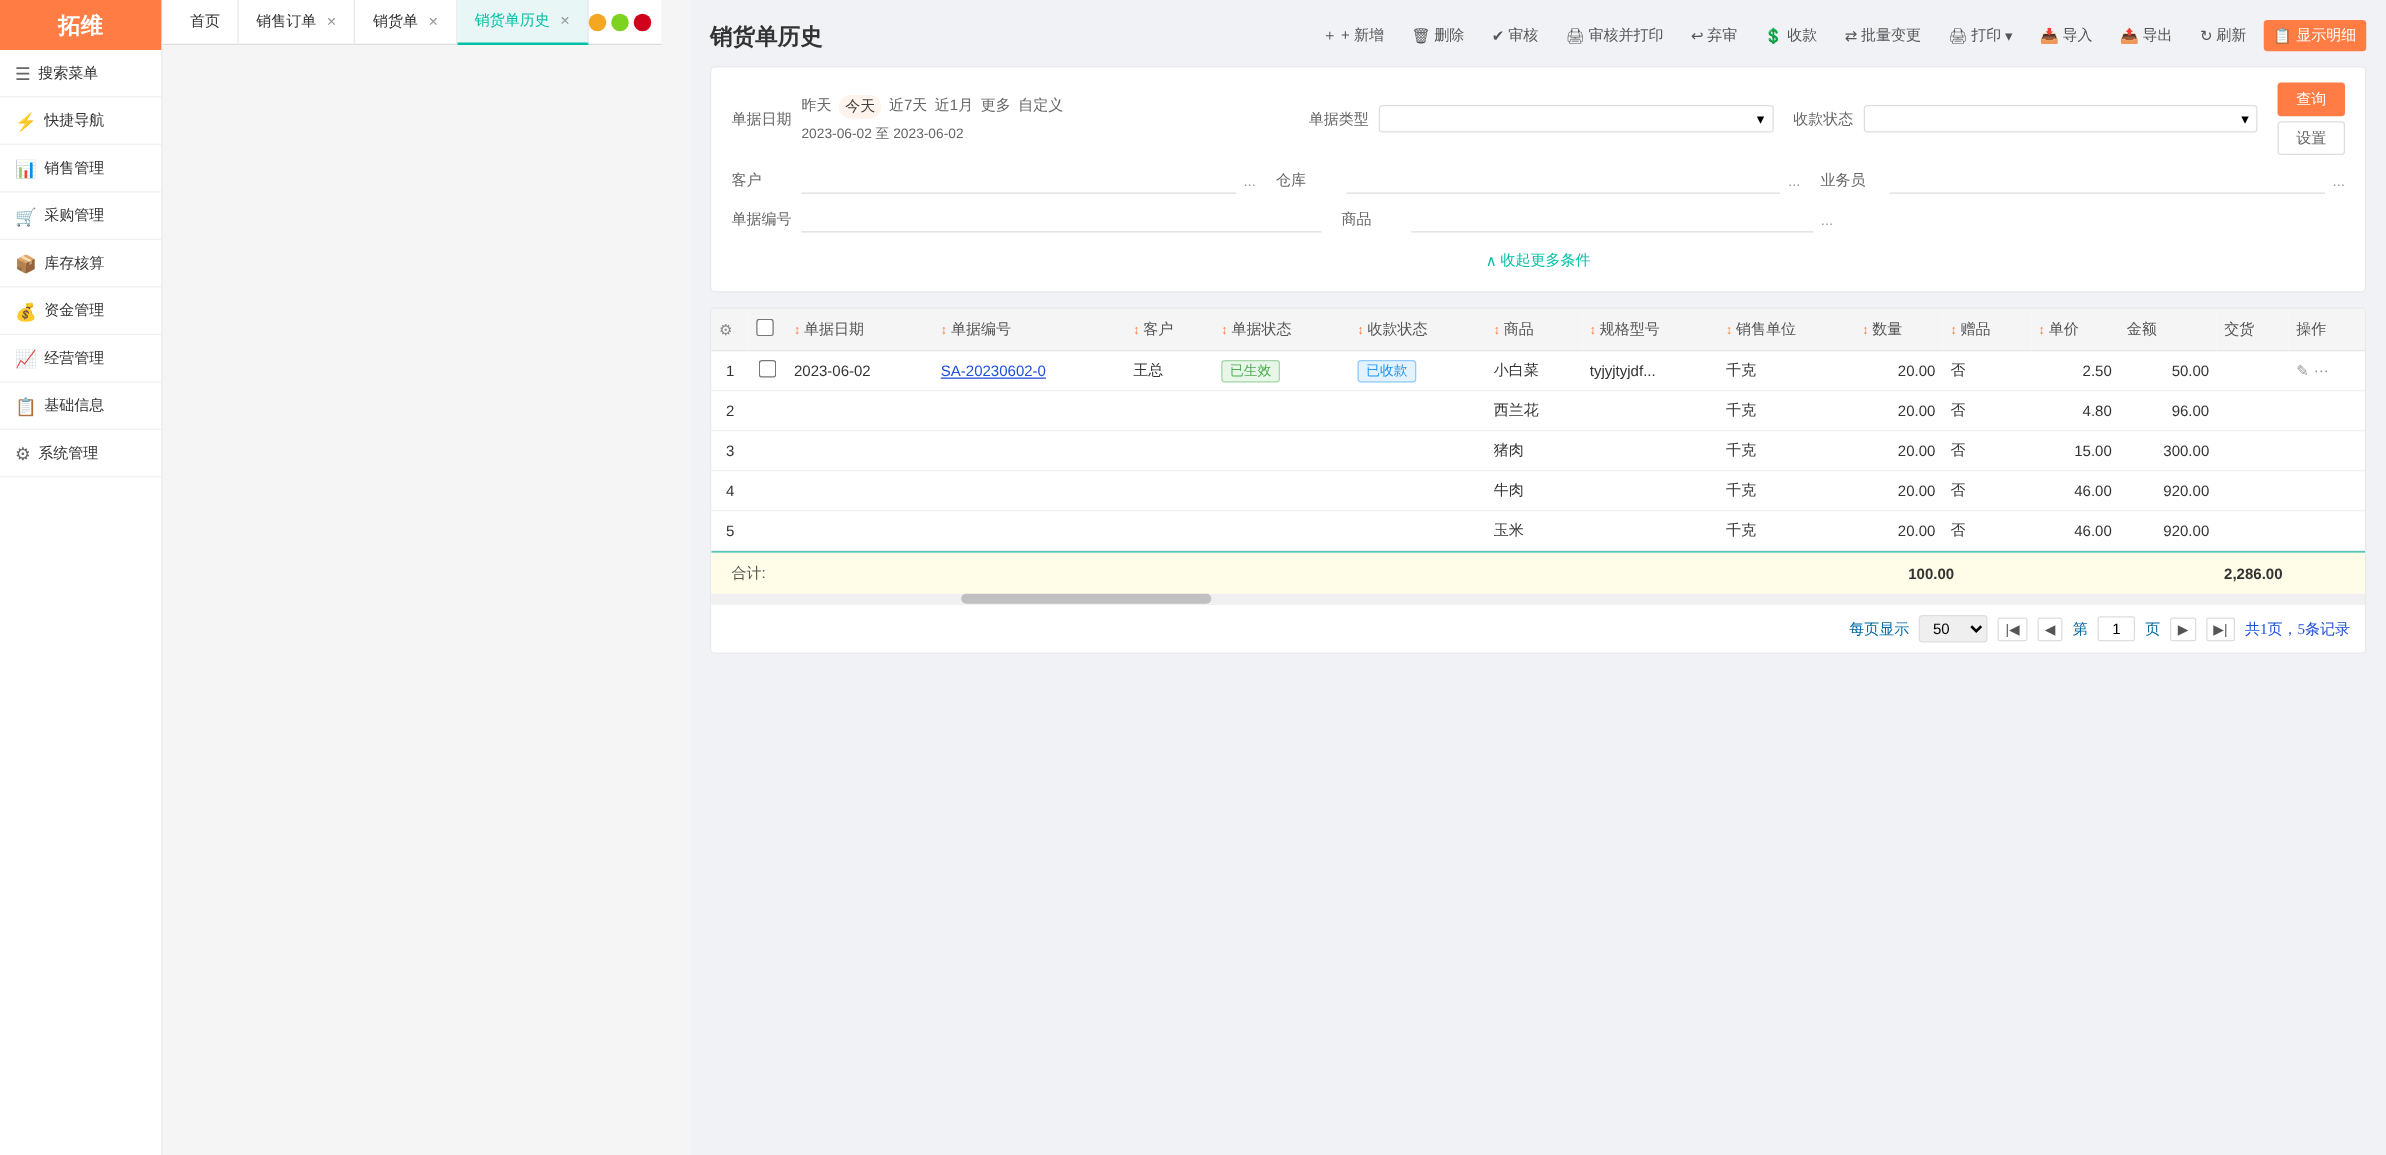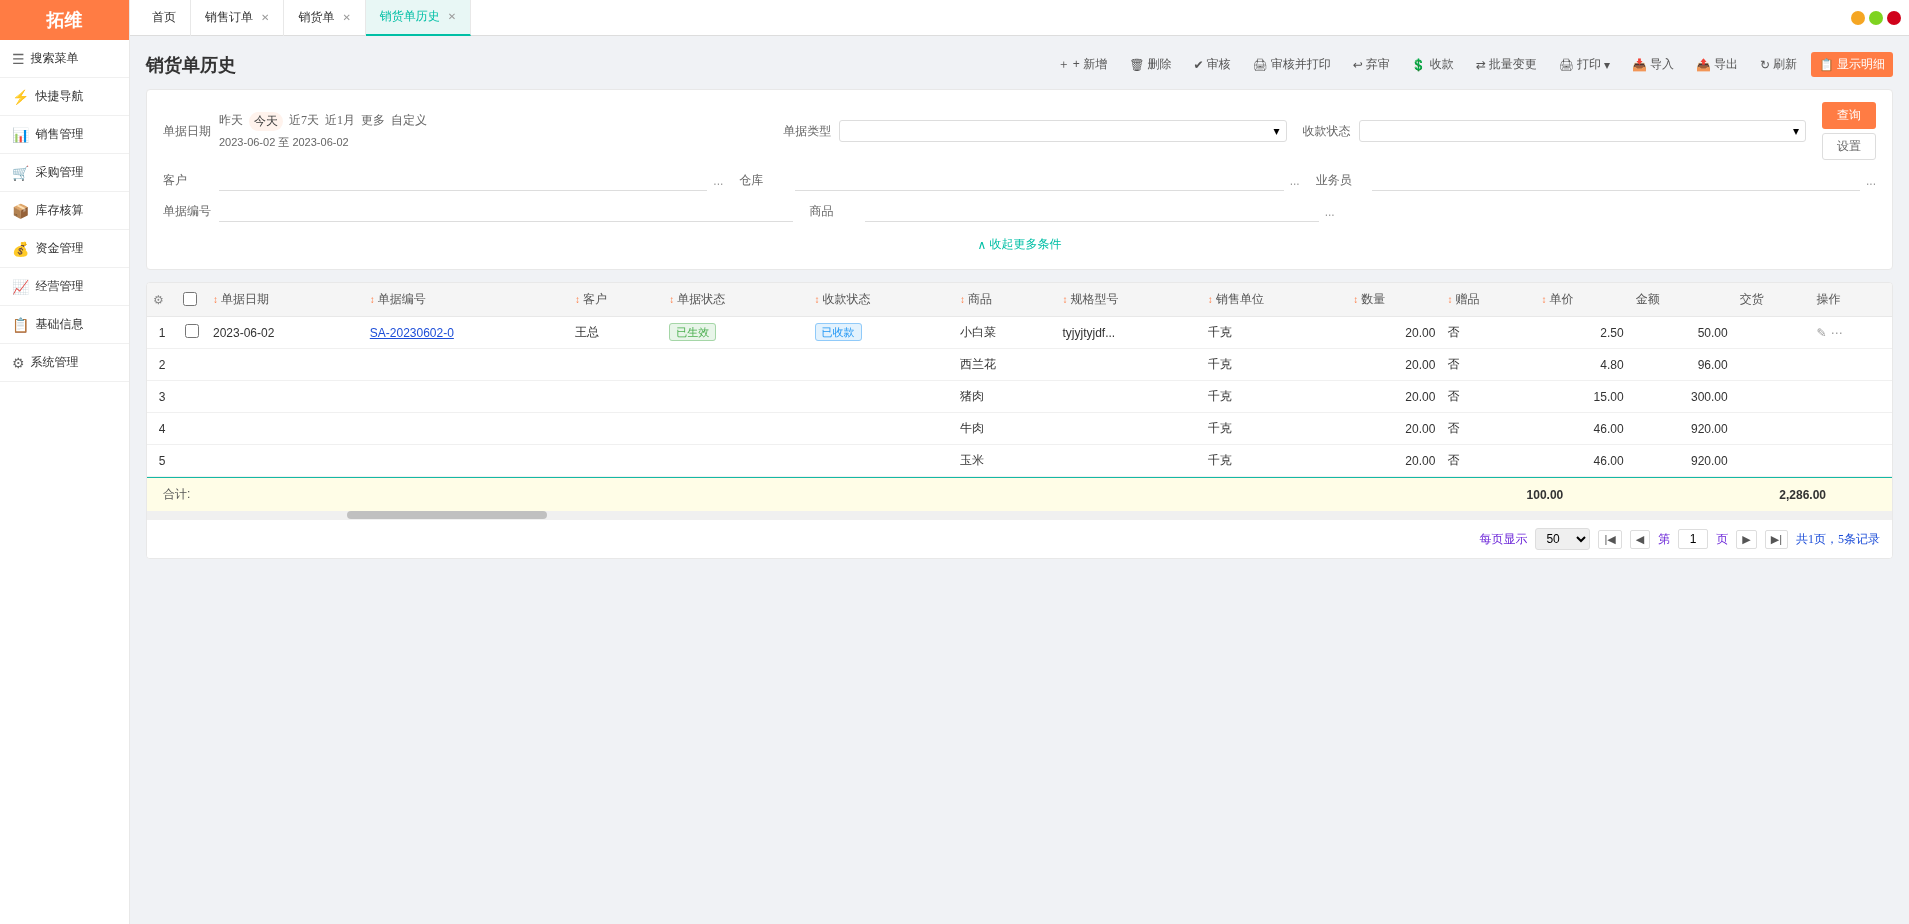--- a/index.html
+++ b/index.html
@@ -33,22 +33,23 @@
       color: #333;
       gap: 6px;
       border-bottom: 1px solid #f0f0f0;
     }
     .sidebar-item .icon { font-size: 14px; color: #666; }
 
     
     .main {
       flex: 1;
       display: flex;
-      flex-direction: column;
+      flex-direction: row;
       overflow: hidden;
+      gap: 23px;
     }
 
     
     .tab-bar {
       display: flex;
       align-items: center;
       background: #fff;
       border-bottom: 1px solid #ddd;
       height: 36px;
       padding: 0 8px;
@@ -171,21 +172,20 @@
       gap: 4px;
     }
     .date-tabs {
       display: flex;
       gap: 6px;
       font-size: 11px;
     }
     .date-tab {
       cursor: pointer;
       color: #666;
-      font-family: Liberation Serif, serif;
     }
     .date-tab.active {
       color: #404040;
       background: #fff3ed;
       border-radius: 10px;
       padding: 1px 5px;
     }
     .date-range {
       font-size: 11px;
       color: #666;
@@ -286,21 +286,21 @@
     
     .pagination {
       display: flex;
       align-items: center;
       justify-content: flex-end;
       padding: 8px 12px;
       background: #fff;
       border-top: 1px solid #f0f0f0;
       gap: 8px;
     }
-    .pagination-label { color: #6d28d9; }
+    .pagination-label { color: #0369a1; }
     .page-size-select {
       border: 1px solid #ddd;
       border-radius: 3px;
       padding: 2px 6px;
       font-size: 12px;
     }
     .page-nav-btn { cursor: pointer; color: #555; background: none; border: 1px solid #ddd; border-radius: 2px; padding: 2px 5px; font-size: 11px; }
     .page-nav-btn:disabled { color: #ccc; }
     .page-num-input { width: 30px; border: 1px solid #ddd; text-align: center; border-radius: 2px; padding: 2px 4px; }
     .page-total { color: #1d4ed8; font-family: Liberation Serif, serif; }

